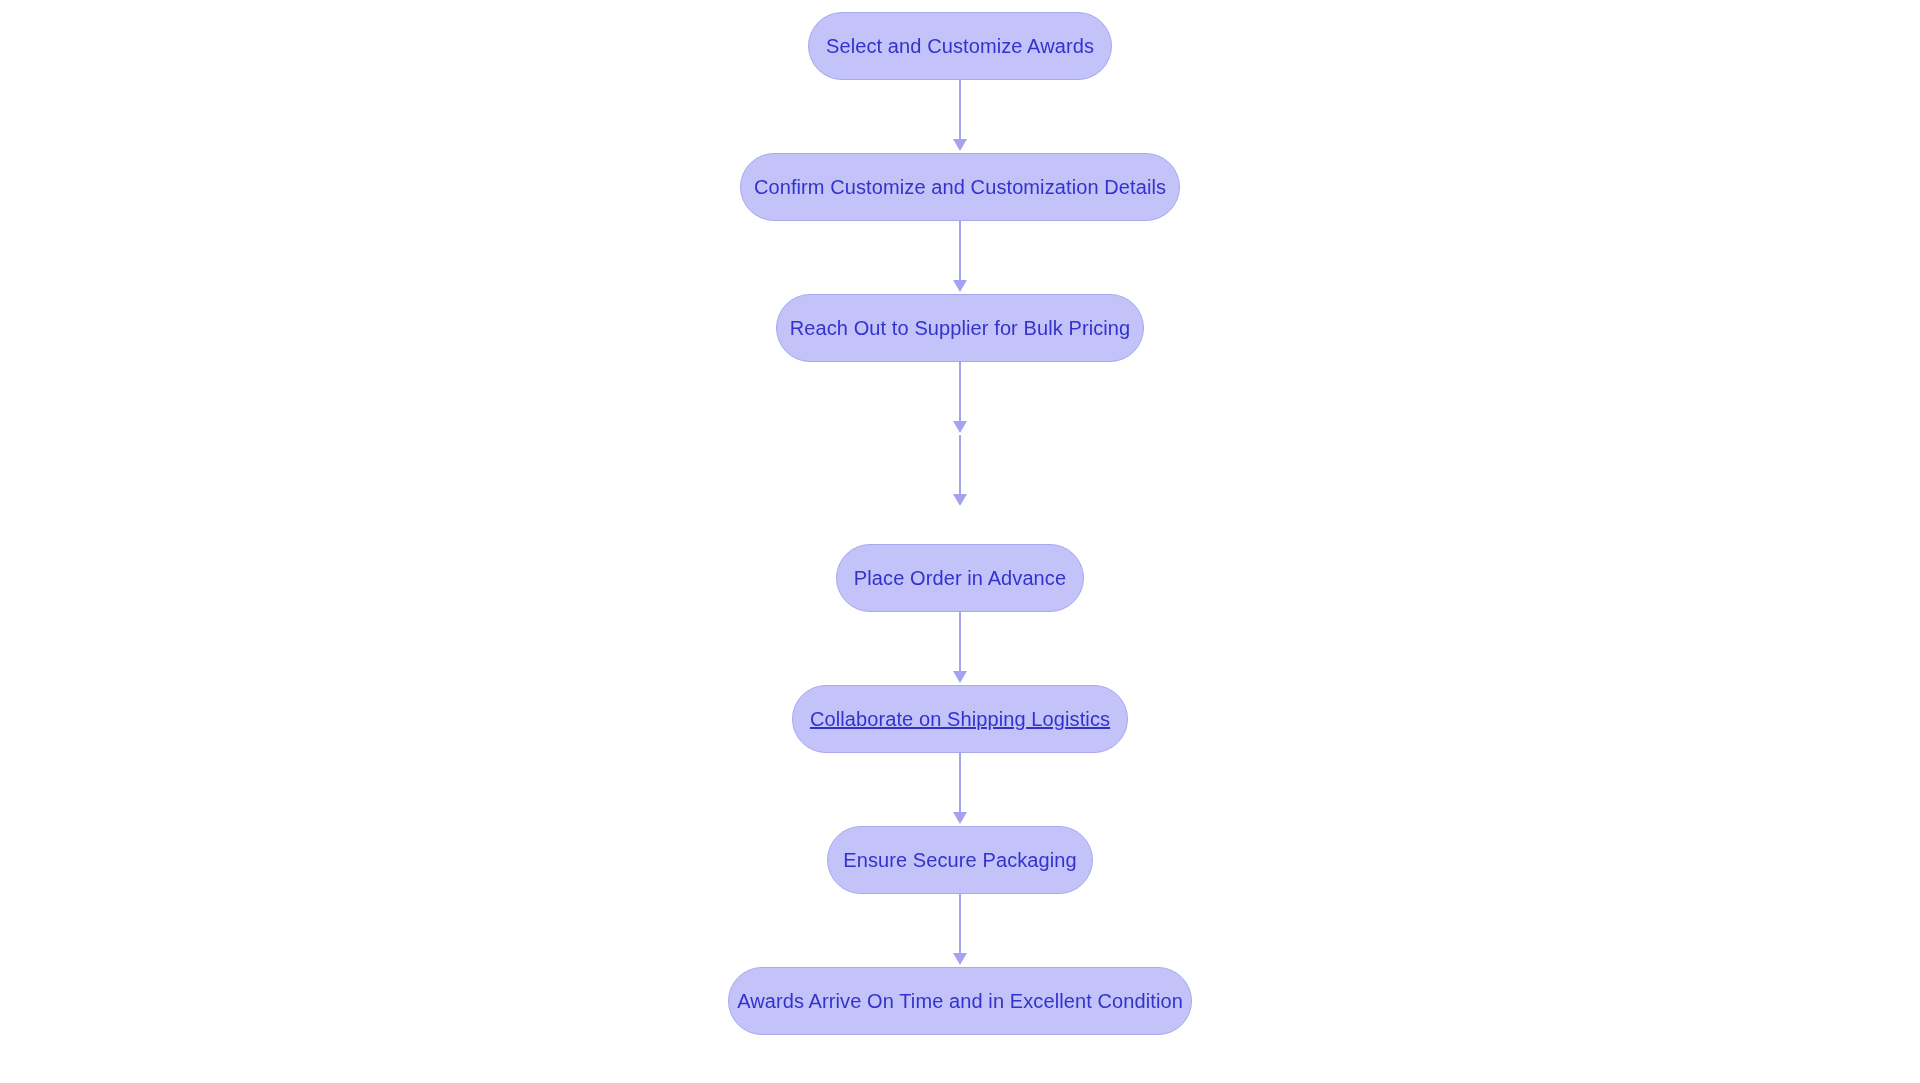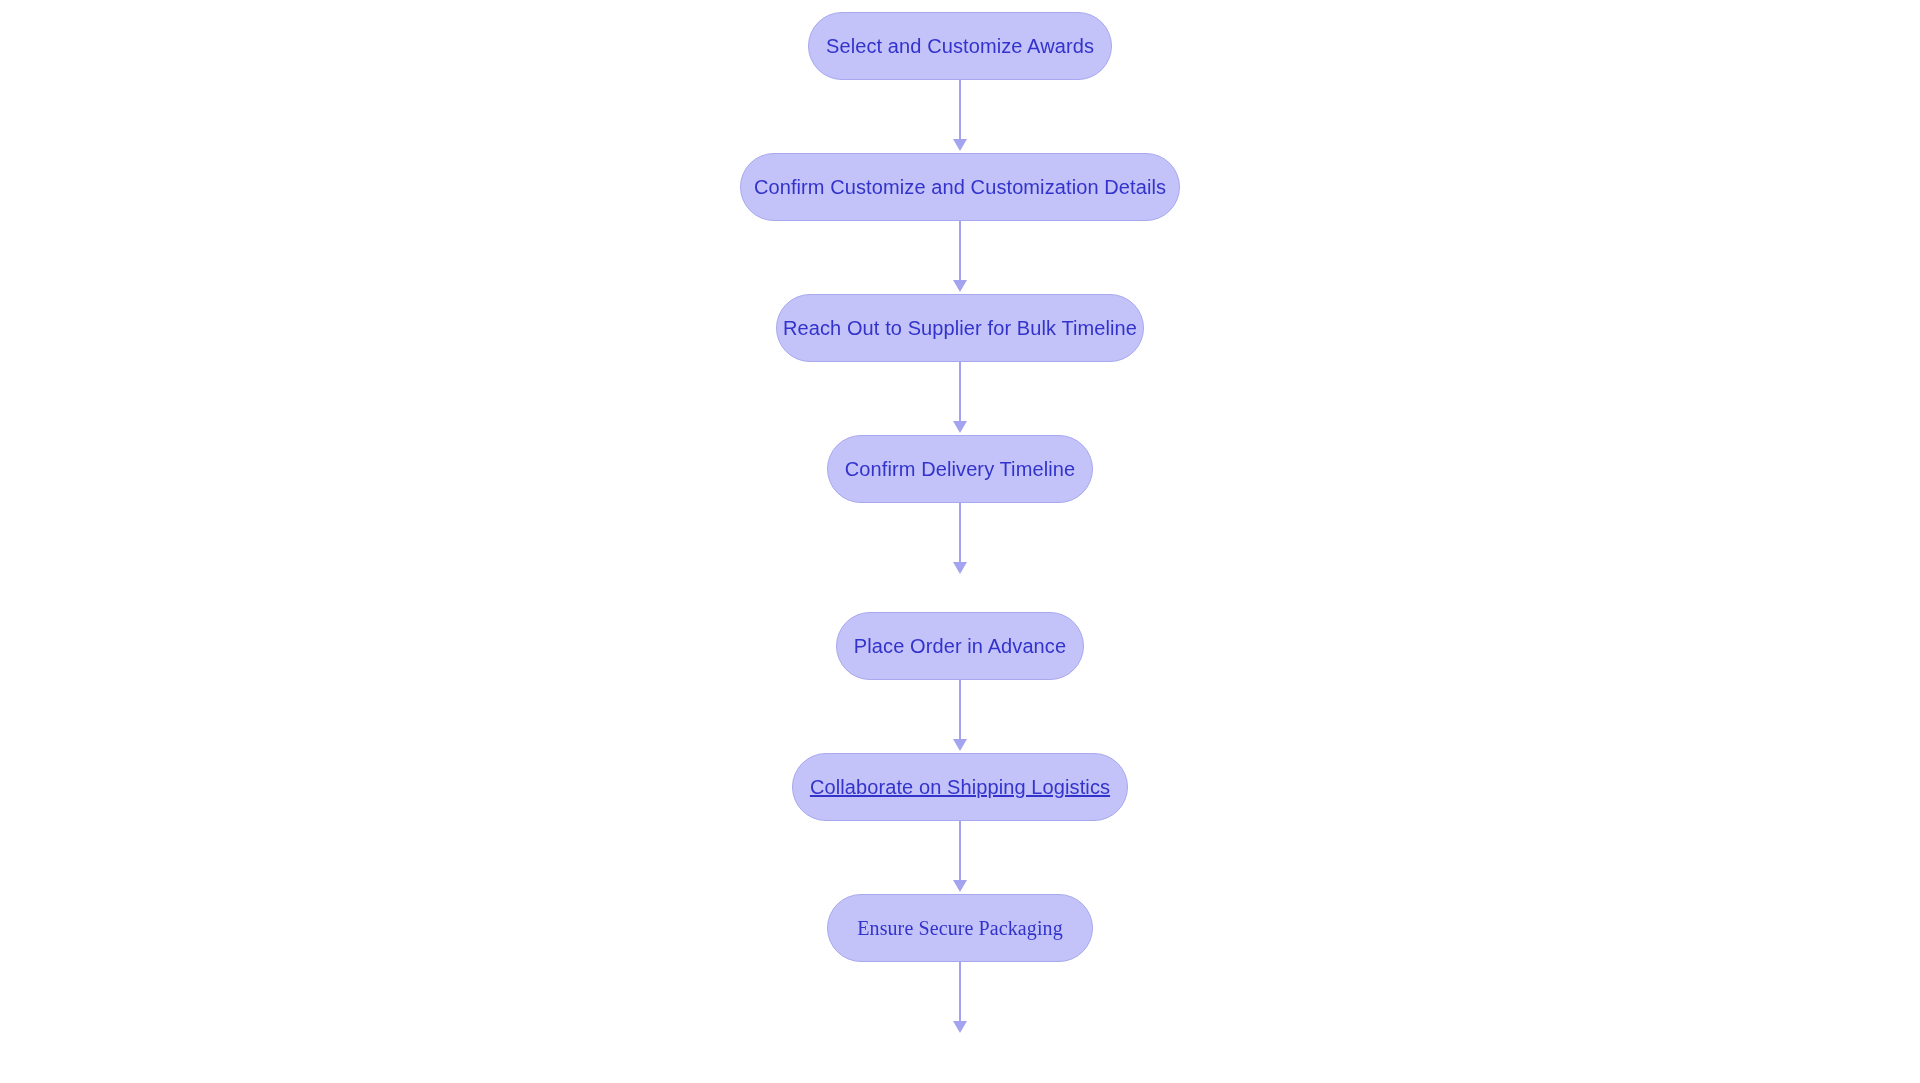--- a/index.html
+++ b/index.html
@@ -98,34 +98,29 @@
       </div>
     </div>
 
     <div class="connector">
       <div class="connector-line"></div>
       <div class="connector-arrow"></div>
     </div>
 
     <div class="node-slot">
       <div class="flow-node" style="width:368px;">
-        <span>Reach Out to Supplier for Bulk Timeline</span>
+        <span>Reach Out to Supplier for Bulk Pricing</span>
       </div>
     </div>
 
     <div class="connector">
       <div class="connector-line"></div>
       <div class="connector-arrow"></div>
     </div>
 
-    <div class="node-slot">
-      <div class="flow-node" style="width:266px;">
-        <span>Confirm Delivery Timeline</span>
-      </div>
-    </div>
 
     <div class="connector">
       <div class="connector-line"></div>
       <div class="connector-arrow"></div>
     </div>
 
     <div class="node-slot">
       <div class="flow-node" style="width:248px;margin-top:36px;">
         <span>Place Order in Advance</span>
       </div>
@@ -141,25 +136,30 @@
         <span>Collaborate on Shipping Logistics</span>
       </div>
     </div>
 
     <div class="connector">
       <div class="connector-line"></div>
       <div class="connector-arrow"></div>
     </div>
 
     <div class="node-slot">
-      <div class="flow-node" style="width:266px;font-family:Liberation Serif, serif;">
+      <div class="flow-node" style="width:266px;">
         <span>Ensure Secure Packaging</span>
       </div>
     </div>
 
     <div class="connector">
       <div class="connector-line"></div>
       <div class="connector-arrow"></div>
     </div>
 
+    <div class="node-slot">
+      <div class="flow-node" style="width:464px;">
+        <span>Awards Arrive On Time and in Excellent Condition</span>
+      </div>
+    </div>
 
   </div>
 </div>
 
 </body></html>

